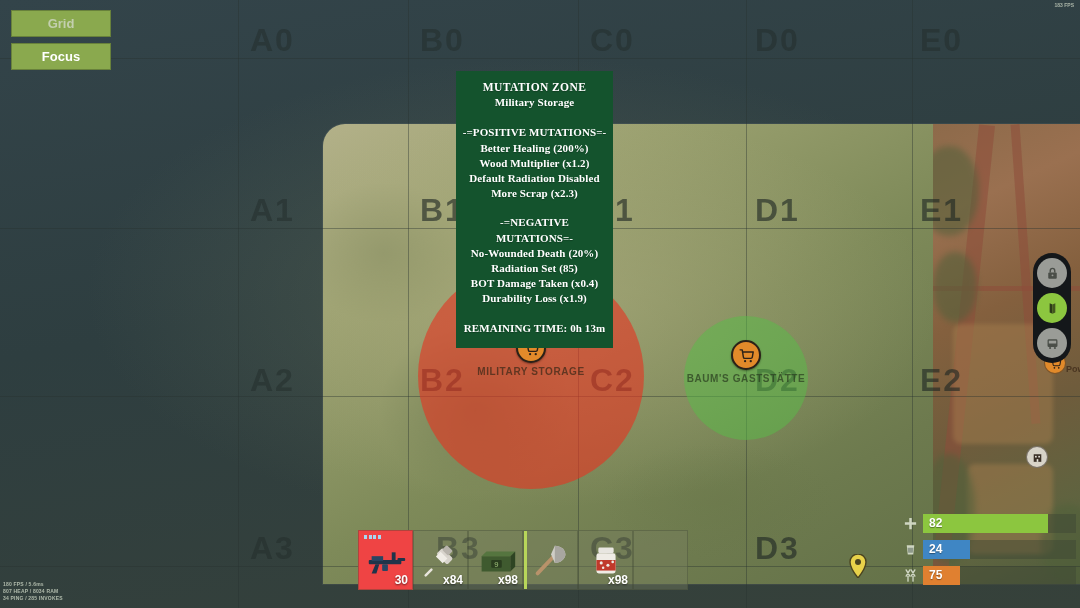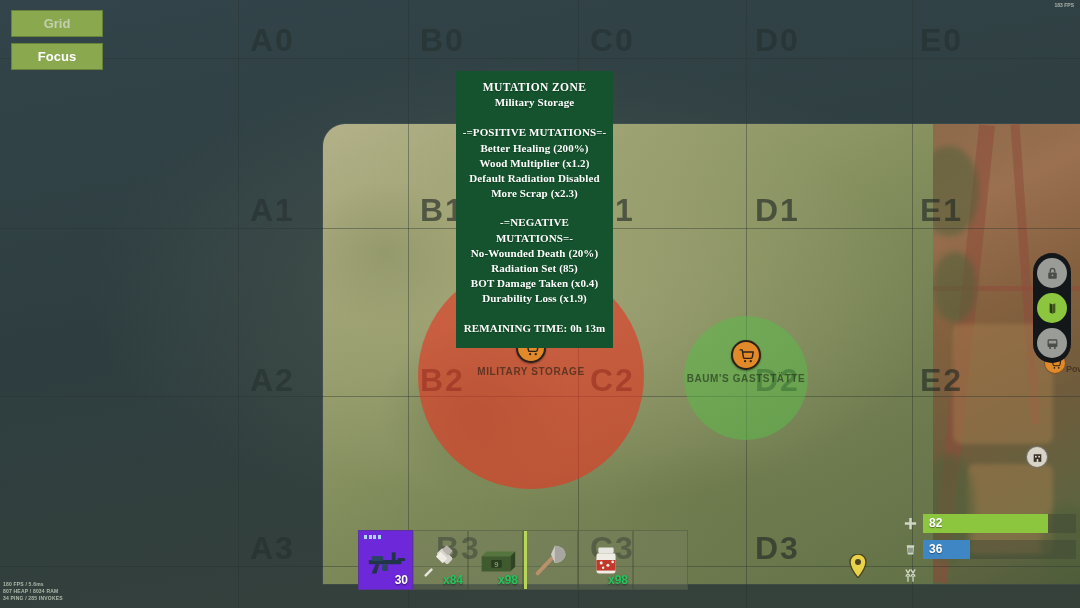--- a/index.html
+++ b/index.html
@@ -84,21 +84,21 @@
              text-align:center; font-size:11px; font-weight:700;
              line-height:15.2px; letter-spacing:.1px;
              text-shadow:0 1px 1px rgba(0,0,0,.28);
              font-family:Liberation Serif, serif; }
   .tooltip .tt-title { font-size:11.5px; letter-spacing:.4px; }
   .tooltip .tt-sub { font-weight:700; }
   .tooltip .gap { height:15px; }
   .tooltip .gap-sm { height:14px; }
 
   
-  .tl-buttons { position:absolute; left:11px; top:10px; width:92px;text-align:center; }
+  .tl-buttons { position:absolute; left:11px; top:10px; width:100px;text-align:center; }
   .tl-btn { height:27px; background:#8aa94e; display:flex; align-items:center;
             justify-content:center; font-size:13px; font-weight:700;
             font-family:"Liberation Sans", sans-serif;
             border:1px solid rgba(40,55,25,.35); }
   .tl-btn.inactive { color:#c3cfae; }
   .tl-btn.active   { color:#ffffff; }
   .tl-btn + .tl-btn { margin-top:6px; }
 
   
   .side-panel { position:absolute; right:9px; top:253px; width:38px;
@@ -107,24 +107,24 @@
   .rbtn { width:30px; height:30px; border-radius:50%; background:#9a9c97;
           display:flex; align-items:center; justify-content:center; }
   .rbtn.on { background:#8cc63f; }
   .rbtn svg { width:17px; height:17px; }
 
   
   .hotbar { position:absolute; left:358px; top:530px; display:flex; }
   .slot { width:55px; height:60px; background:rgba(120,126,96,0.42);
           border:1px solid rgba(60,68,48,0.35); position:relative;
           display:flex; align-items:center; justify-content:center; }
-  .slot.sel { background:#6d28d9; }
+  .slot.sel { background:#ef4444; }
   .slot .rail { position:absolute; left:0; top:0; bottom:0; width:3px; background:#b8d65a; }
   .slot .qty { position:absolute; right:4px; bottom:2px; font-size:12px; font-weight:700;
-               color:#22c55e; text-shadow:0 1px 2px rgba(0,0,0,.55);
+               color:#ffffff; text-shadow:0 1px 2px rgba(0,0,0,.55);
                font-family:"Liberation Sans", sans-serif; }
   .slot.sel .qty { color:#ffffff; }
   .slot .dura { position:absolute; left:5px; top:4px; display:flex; gap:1.5px; }
   .slot .dura i { width:3px; height:4px; background:#a8d8f2; display:block; }
   .slot svg { width:46px; height:46px; display:block; }
 
   
   .stats { position:absolute; right:4px; bottom:16px; width:176px; }
   .stat-row { display:flex; height:20px; margin-bottom:6px; }
   .stat-ico { width:20px; height:18px; display:flex; align-items:center;
@@ -396,32 +396,36 @@
       </div>
       <div class="stat-row">
         <div class="stat-ico">
           <svg viewBox="0 0 24 24">
             <path d="M6 5h12l-1.6 15H7.6z" fill="#cfd6c2"></path>
             <path d="M7.4 9h9.2l-.9 8H8.3z" fill="#8e998a"></path>
           </svg>
         </div>
         <div class="stat-track">
           <div class="stat-fill" style="width: 31%; background: rgb(63, 134, 196);"></div>
-          <div class="stat-val">36</div>
+          <div class="stat-val">24</div>
         </div>
       </div>
       <div class="stat-row">
         <div class="stat-ico">
           <svg viewBox="0 0 24 24">
             <path d="M5 3l6 10M11 3L5 13" stroke="#cfd6c2" stroke-width="2.2" stroke-linecap="round"></path>
             <path d="M8 13v8" stroke="#cfd6c2" stroke-width="2.2" stroke-linecap="round"></path>
             <path d="M19 3l-6 10M13 3l6 10" stroke="#cfd6c2" stroke-width="2.2" stroke-linecap="round"></path>
             <path d="M16 13v8" stroke="#cfd6c2" stroke-width="2.2" stroke-linecap="round"></path>
           </svg>
         </div>
+        <div class="stat-track">
+          <div class="stat-fill" style="width: 24%; background: rgb(224, 128, 48);"></div>
+          <div class="stat-val">75</div>
+        </div>
       </div>
     </div>
 
   <div class="dbg" id="dbg">
       <div>180 FPS / 5.6ms</div>
       <div>807 HEAP / 8034 RAM</div>
       <div>34 PING / 285 INVOKES</div>
     </div>
   <div class="fps-tr">183 FPS</div>
 

